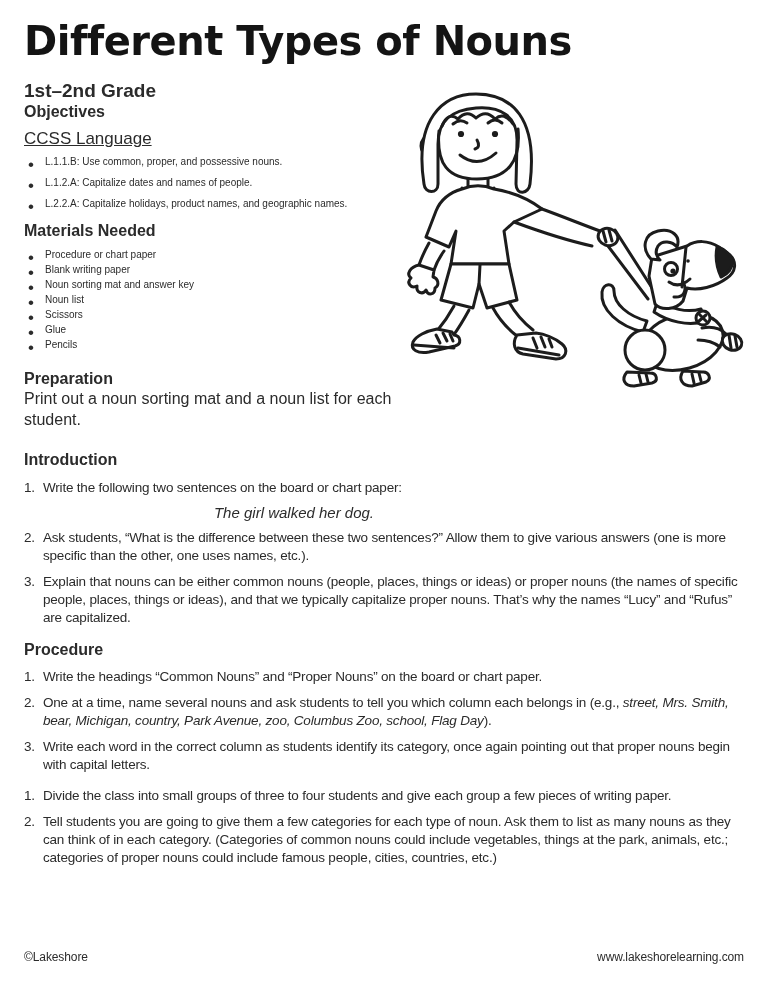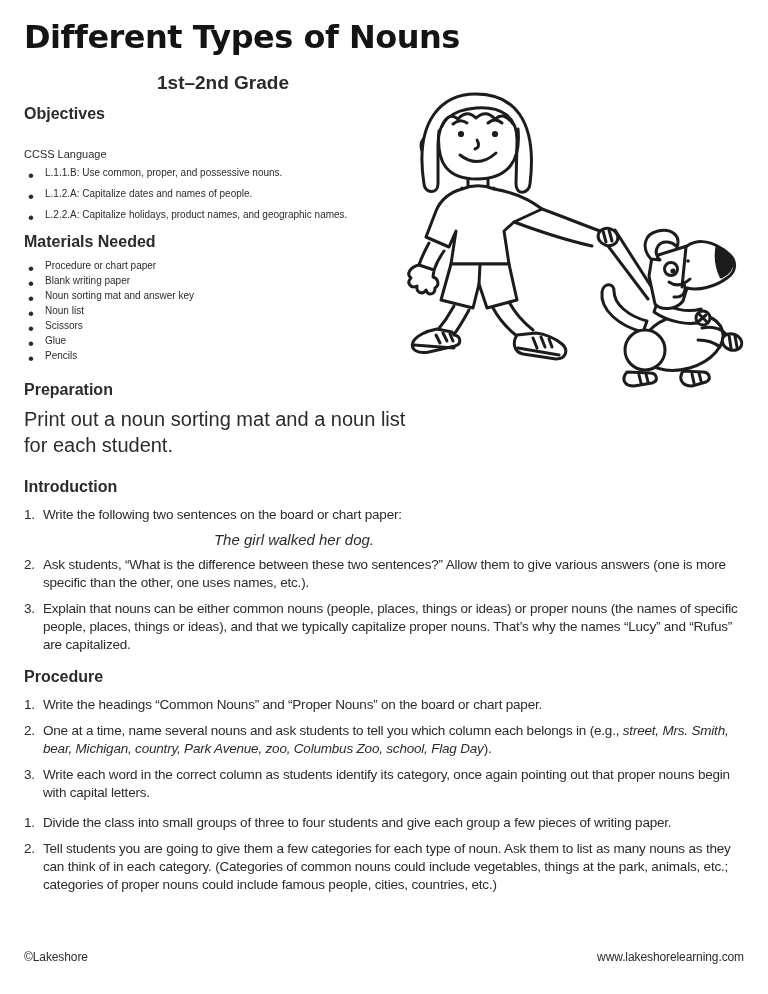--- a/index.html
+++ b/index.html
@@ -9,44 +9,44 @@
     margin: 0 auto;
     background: #ffffff;
     position: relative;
     overflow: hidden;
     color: #2b2b2b;
     font-family: "Liberation Sans", sans-serif;
   }
   .content { padding: 18px 16px 0 24px; }
 
   .title {
-    font-size: 32px;
+    font-size: 40px;
     font-weight: bold;
     letter-spacing: -0.5px;
     color: #141414;
     margin: 0 0 16px 0;
     font-family: "DejaVu Sans", "Liberation Sans", sans-serif;
   }
   .grade {
     font-size: 19px;
     font-weight: bold;
-    margin: 0 0 10px 0;
-    text-align: center;
+    margin: 0 0 0 0;
   }
   .section-heading {
     font-size: 16px;
     font-weight: bold;
     margin: 0;
     line-height: 1.3;
   }
   .left-col { width: 398px; }
 
   .ccss {
-    font-size: 11px;
-    margin: 23px 0 4px 0;
+    font-size: 17px;
+    text-decoration: underline;
+    margin: 6px 0 4px 0;
   }
   ul.bullet-list {
     list-style: none;
     margin: 6px 0 0 0;
     padding: 0;
   }
   ul.bullet-list li {
     position: relative;
     padding-left: 21px;
     font-size: 10px;
@@ -61,21 +61,21 @@
   }
   ul.obj-list li { margin-bottom: 8px; max-width: 375px; }
   ul.mat-list li { margin-bottom: 2px; }
 
   .sec-materials { margin-top: 11px; }
   .sec-preparation { margin-top: 18px; }
   .sec-introduction { margin-top: 19px; }
   .sec-procedure { margin-top: 13px; }
   .sec-guided { margin-top: 13px; }
 
-  .body-text { font-size: 20px; margin-top: 6px; line-height: 1.3; }
+  .body-text { font-size: 16px; line-height: 1.3; }
 
   .step {
     display: flex;
     margin-top: 8px;
     font-size: 13.5px;
     letter-spacing: -0.2px;
     line-height: 1.33;
   }
   .step .num {
     flex: 0 0 19px;

